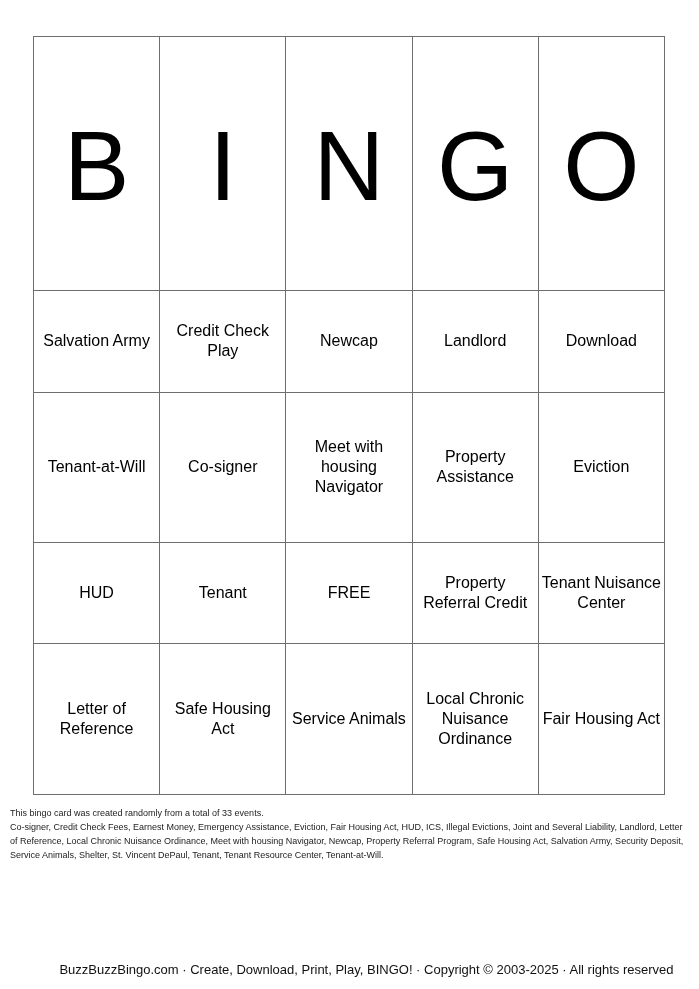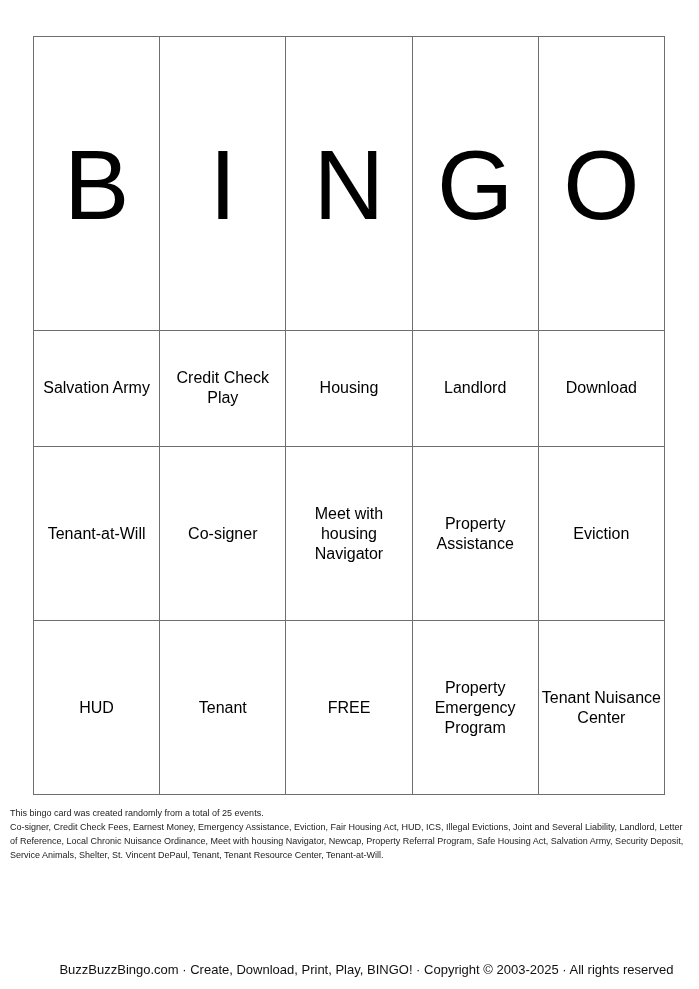--- a/index.html
+++ b/index.html
@@ -69,39 +69,46 @@
       <tr class="header">
     <td>B</td>
     <td>I</td>
     <td>N</td>
     <td>G</td>
     <td>O</td>
   </tr>
   <tr>
     <td>Salvation Army</td>
     <td>Credit Check Play</td>
-    <td>Housing</td>
+    <td>Newcap</td>
     <td>Landlord</td>
     <td>Download</td>
   </tr>
   <tr>
     <td>Tenant-at-Will</td>
     <td>Co-signer</td>
     <td>Meet with housing Navigator</td>
     <td>Property Assistance</td>
     <td>Eviction</td>
   </tr>
   <tr>
     <td>HUD</td>
     <td>Tenant</td>
     <td>FREE</td>
-    <td>Property Emergency Program</td>
+    <td>Property Referral Credit</td>
     <td>Tenant Nuisance Center</td>
+  </tr>
+  <tr>
+    <td>Letter of Reference</td>
+    <td>Safe Housing Act</td>
+    <td>Service Animals</td>
+    <td>Local Chronic Nuisance Ordinance</td>
+    <td>Fair Housing Act</td>
   </tr>
 </tbody>
   </table>
 
 <div class="events">
-  <p>This bingo card was created randomly from a total of 25 events.</p>
+  <p>This bingo card was created randomly from a total of 33 events.</p>
   <p>Co-signer, Credit Check Fees, Earnest Money, Emergency Assistance, Eviction, Fair Housing Act, HUD, ICS, Illegal Evictions, Joint and Several Liability, Landlord, Letter of Reference, Local Chronic Nuisance Ordinance, Meet with housing Navigator, Newcap, Property Referral Program, Safe Housing Act, Salvation Army, Security Deposit, Service Animals, Shelter, St. Vincent DePaul, Tenant, Tenant Resource Center, Tenant-at-Will.</p>
 </div>
 
 <div class="footer">BuzzBuzzBingo.com · Create, Download, Print, Play, BINGO! · Copyright © 2003-2025 · All rights reserved</div>
 
 </body></html>

